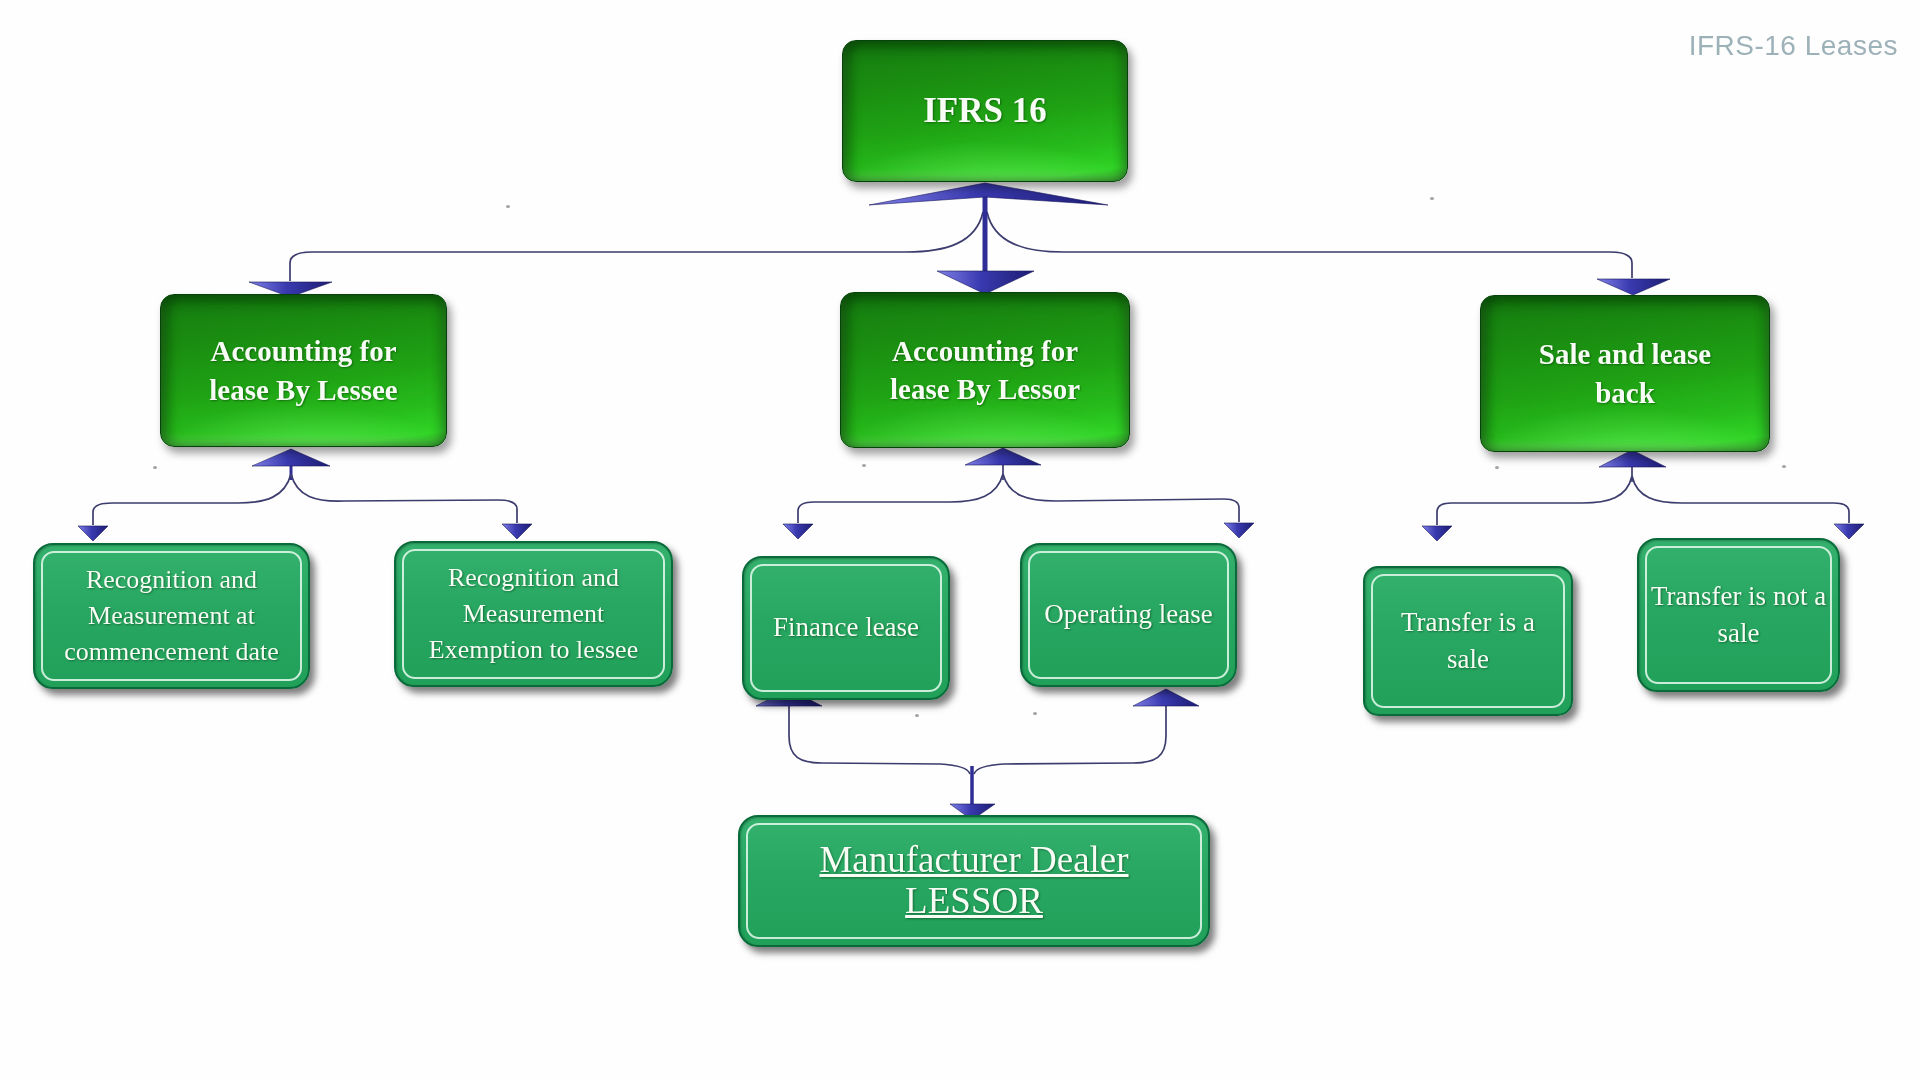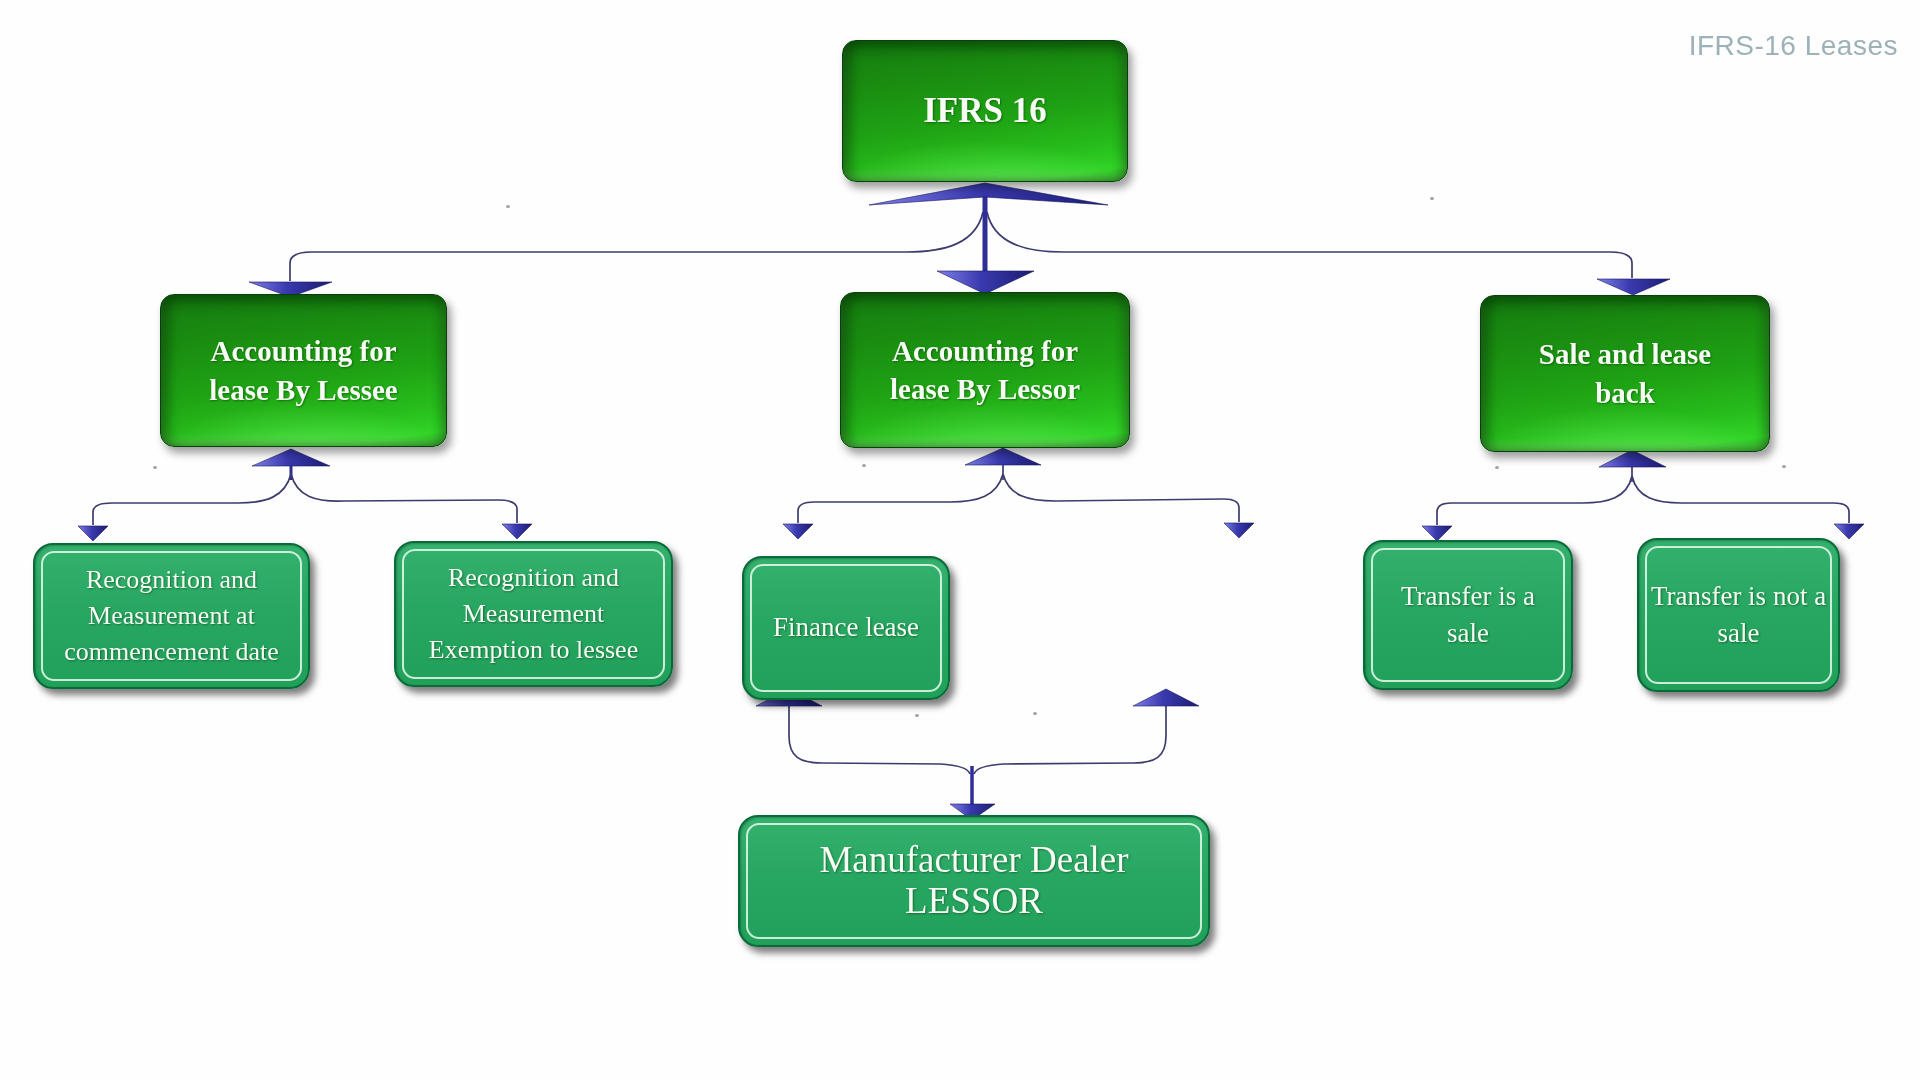--- a/index.html
+++ b/index.html
@@ -64,25 +64,25 @@
 
   
   .n-root        { left:842px;  top:40px;  width:286px; height:142px; font-size:35px; }
   .n-lessee      { left:160px;  top:294px; width:287px; height:153px; font-size:29px; }
   .n-lessor      { left:840px;  top:292px; width:290px; height:156px; font-size:29px; }
   .n-sale        { left:1480px; top:295px; width:290px; height:157px; font-size:29px; }
   .n-recog1      { left:33px;   top:543px; width:277px; height:146px; font-size:26px; }
   .n-recog2      { left:394px;  top:541px; width:279px; height:146px; font-size:26px; }
   .n-finance     { left:742px;  top:556px; width:208px; height:144px; font-size:27px; }
   .n-operating   { left:1020px; top:543px; width:217px; height:144px; font-size:27px; }
-  .n-transfer1   { left:1363px; top:540px; width:210px; height:150px; font-size:27px; }
+  .n-transfer1   { left:1363px; top:566px; width:210px; height:150px; font-size:27px;border-radius:15px; }
   .n-transfer2   { left:1637px; top:538px; width:203px; height:154px; font-size:27px; }
   .n-manufacturer{ left:738px;  top:815px; width:472px; height:132px; font-size:37px; }
   .tier2 .label  { line-height:1.38; }
-  .n-manufacturer .label { line-height:1.1; }
+  .n-manufacturer .label { line-height:1.1;text-decoration:underline; }
 
   .watermark-top {
     position:absolute; top:18px; right:22px;
     font-family:"Liberation Sans","DejaVu Sans",sans-serif;
     font-size:28px; color:#9db1b8; letter-spacing:.5px;margin-top:12px;
   }
   .watermark-bottom {
     position:absolute; bottom:18px; right:26px;
     font-family:"Liberation Sans","DejaVu Sans",sans-serif;
     font-size:40px; color:#a6bdb3; letter-spacing:1px;
@@ -194,20 +194,23 @@
   <div class="node tier2 n-recog2">
     <span class="label">Recognition and
 Measurement
 Exemption to lessee</span>
   </div>
 
   <div class="node tier2 n-finance">
     <span class="label">Finance lease</span>
   </div>
 
+  <div class="node tier2 n-operating">
+    <span class="label">Operating lease</span>
+  </div>
 
   <div class="node tier2 n-transfer1">
     <span class="label">Transfer is a
 sale</span>
   </div>
 
   <div class="node tier2 n-transfer2">
     <span class="label">Transfer is not a
 sale</span>
   </div>

